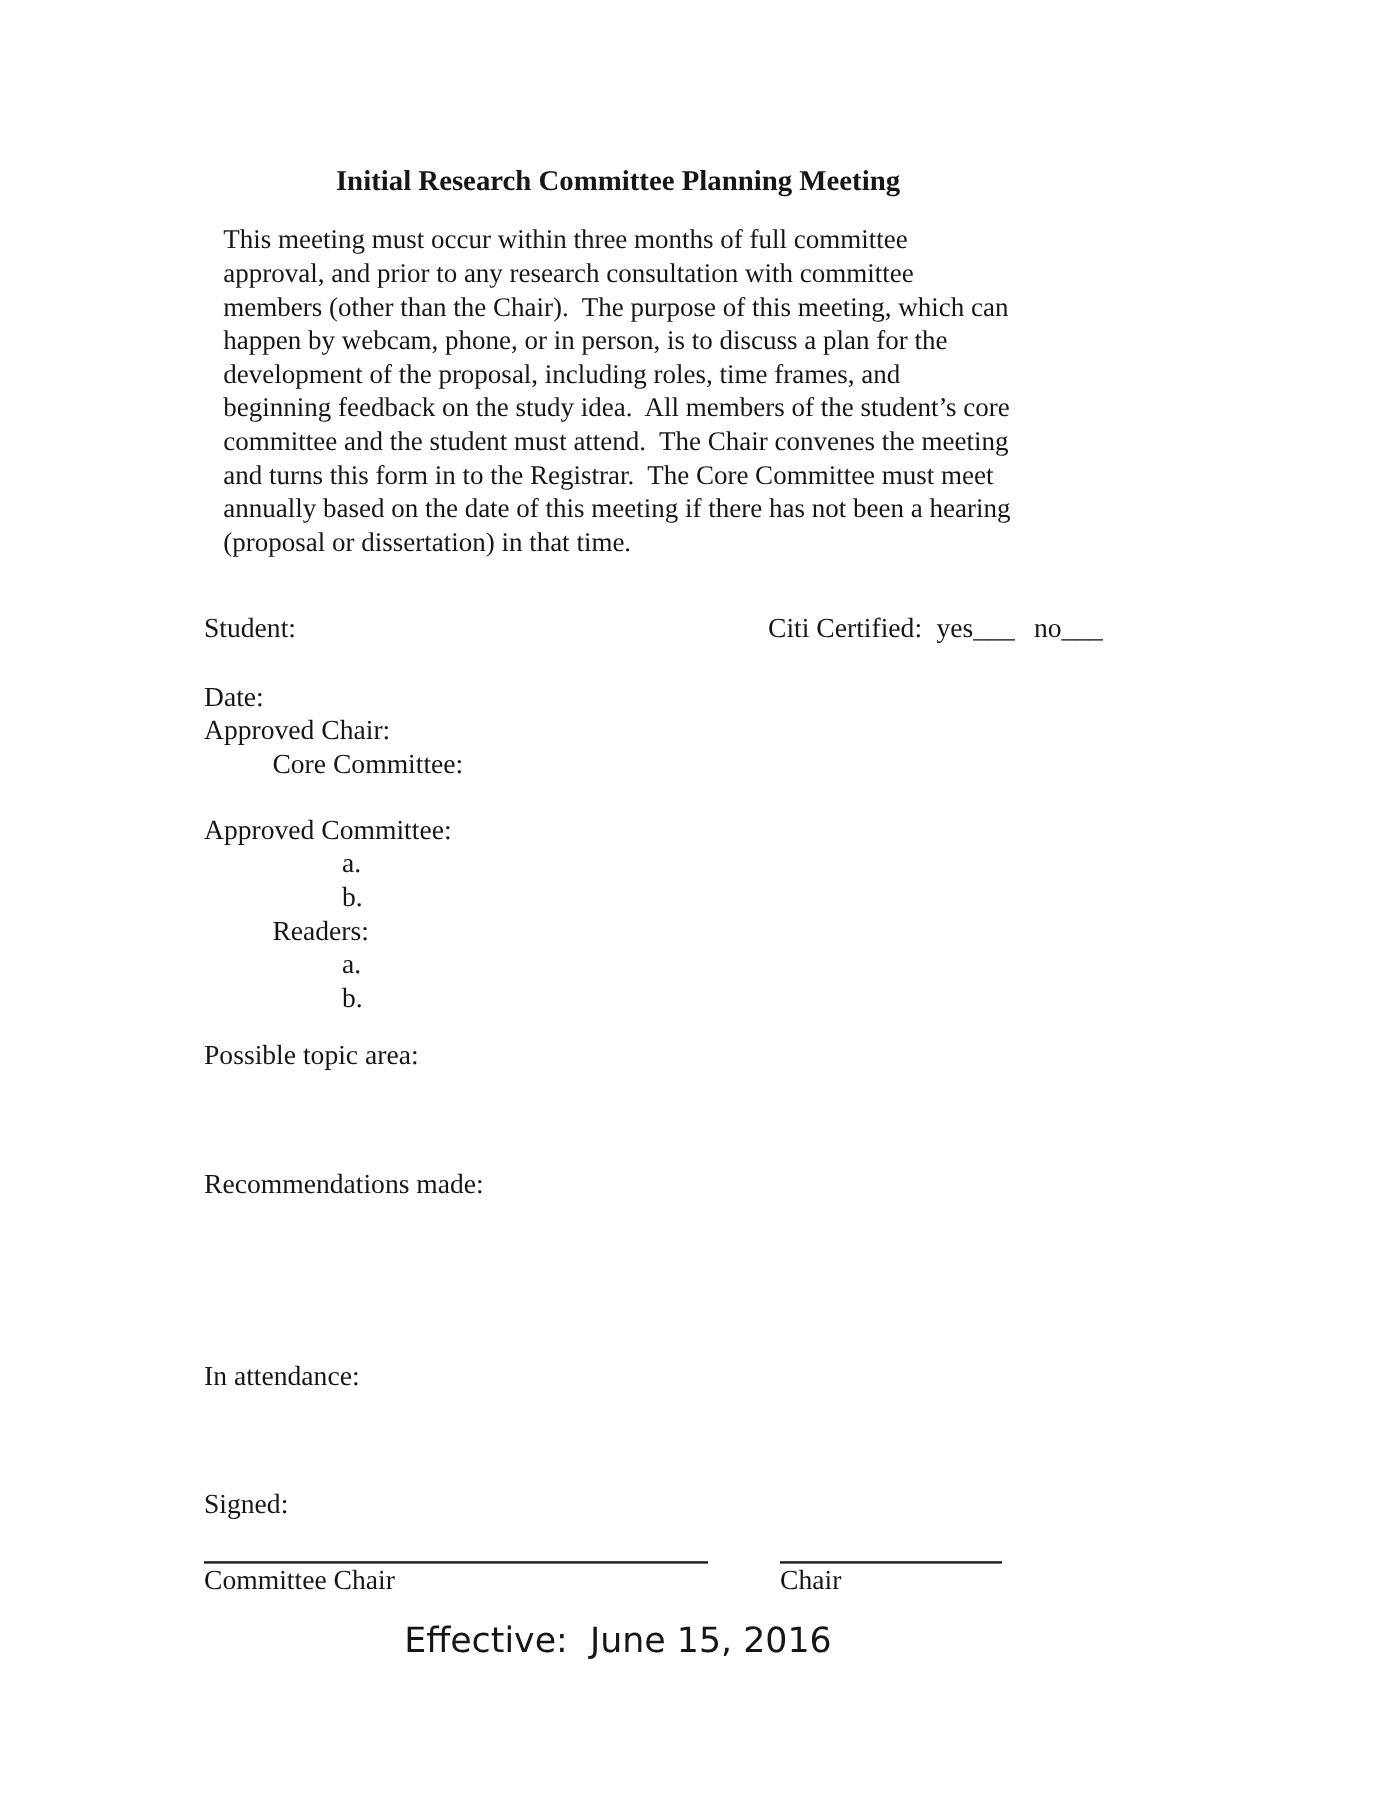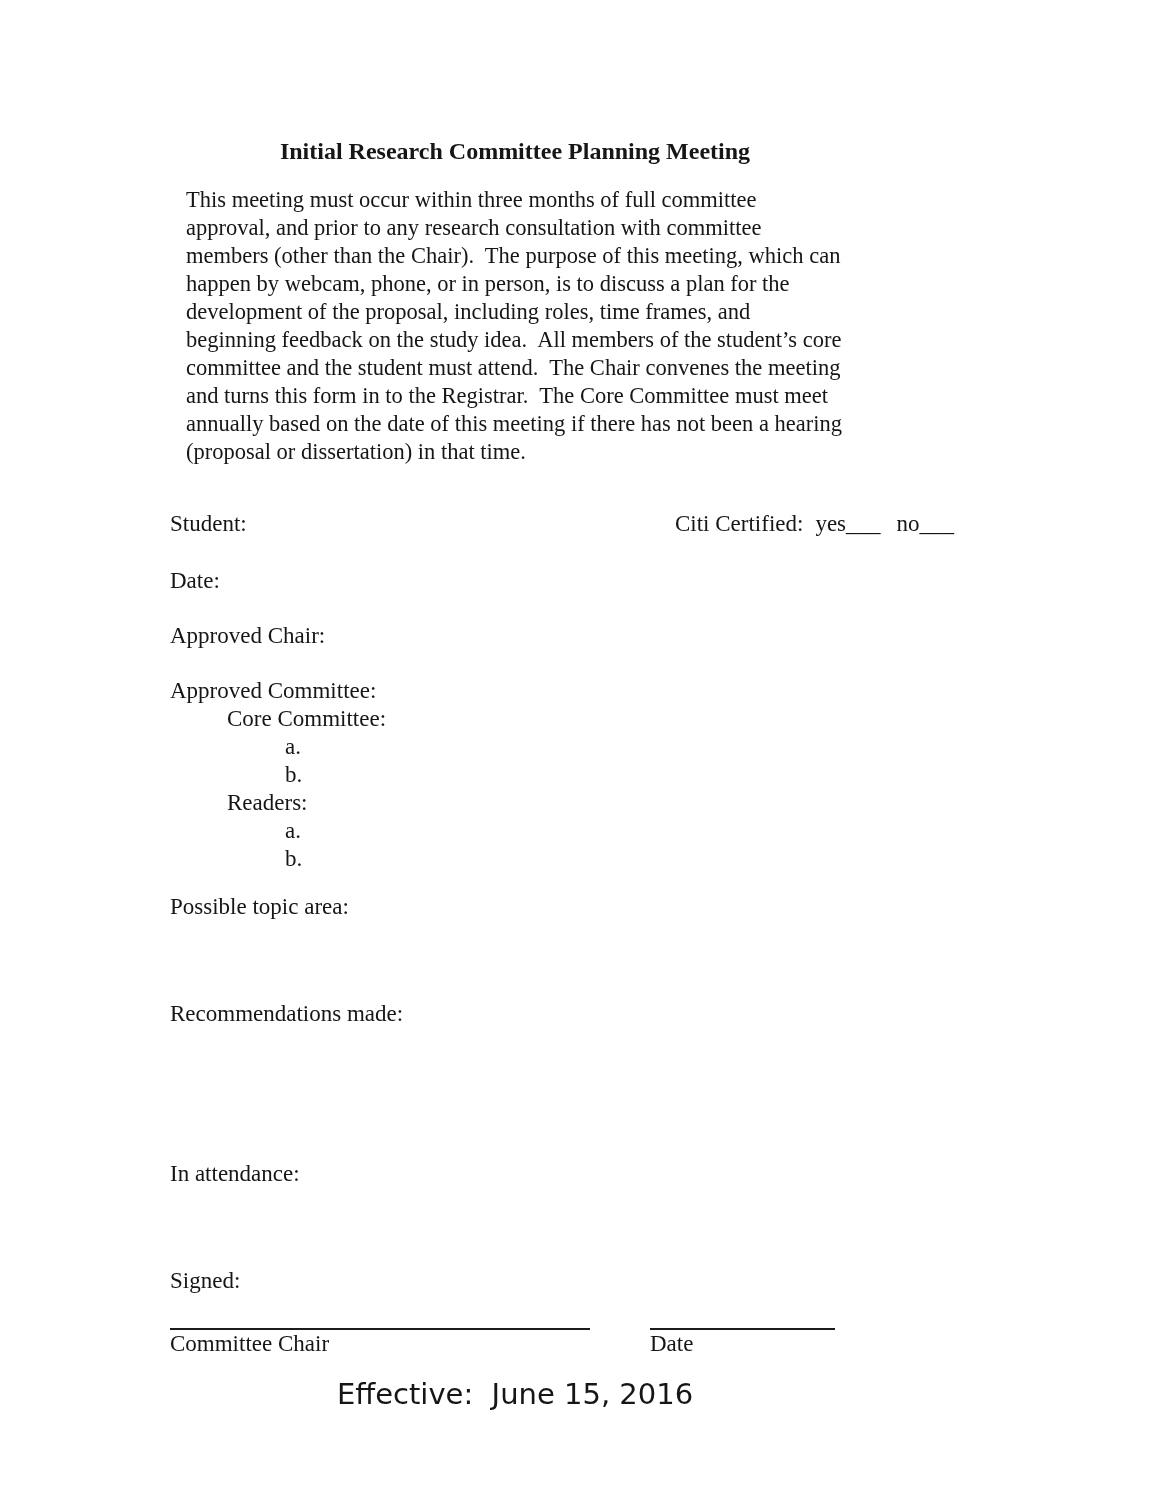--- a/index.html
+++ b/index.html
@@ -25,25 +25,25 @@
     font-size: 22.5px;
     line-height: 28px;
     white-space: pre-wrap;
     margin: 16px;
   }
   .fline {
     font-size: 23px;
     line-height: 28px;
   }
   .row-student { margin-top: 44px; position: relative; }
-  .citi { position: absolute; left: 505px; top: 0; white-space: nowrap; }
+  .citi { position: absolute; left: 470px; top: 0; white-space: nowrap; }
   .citi-yes { margin-left: 12px; }
   .citi-no  { margin-left: 16px; }
   .row-date        { margin-top: 29px; }
-  .row-chair       { margin-top: 27px; }
+  .row-chair       { }
   .row-committee   { margin-top: 27px; }
   .indent1 { padding-left: 57px; }
   .indent2 { padding-left: 115px; }
   .row-topic       { margin-top: 20px; }
   .row-recs        { margin-top: 79px; }
   .row-attend      { margin-top: 132px; }
   .row-signed      { margin-top: 79px; }
   .sig-row {
     margin-top: 15px;
     display: flex;
@@ -76,23 +76,23 @@
 
   <div class="fline row-student">
     <span>Student:</span>
     <span class="citi"><span>Citi Certified:</span><span class="citi-yes">yes___</span><span class="citi-no">no___</span></span>
   </div>
 
   <div class="fline row-date">Date:</div>
 
   <div class="fline row-chair">Approved Chair:</div>
 
+  <div class="fline indent1">Core Committee:</div>
+
   <div class="fline row-committee">Approved Committee:</div>
-
-  <div class="fline indent1">Core Committee:</div>
   <div class="fline indent2">a.</div>
   <div class="fline indent2">b.</div>
 
   <div class="fline indent1">Readers:</div>
   <div class="fline indent2">a.</div>
   <div class="fline indent2">b.</div>
 
   <div class="fline row-topic">Possible topic area:</div>
 
   <div class="fline row-recs">Recommendations made:</div>
@@ -103,18 +103,18 @@
 
   <div class="sig-row">
     <div class="sig-long"></div>
     <div class="sig-gap"></div>
     <div class="sig-short"></div>
   </div>
 
   <div class="fline caption-row">
     <div class="caption-chair">Committee Chair</div>
     <div class="caption-gap"></div>
-    <div class="caption-date">Date</div>
+    <div class="caption-date">Chair</div>
   </div>
 
   <div class="effective">Effective:  June 15, 2016</div>
 
 </div>
 
 </body></html>

